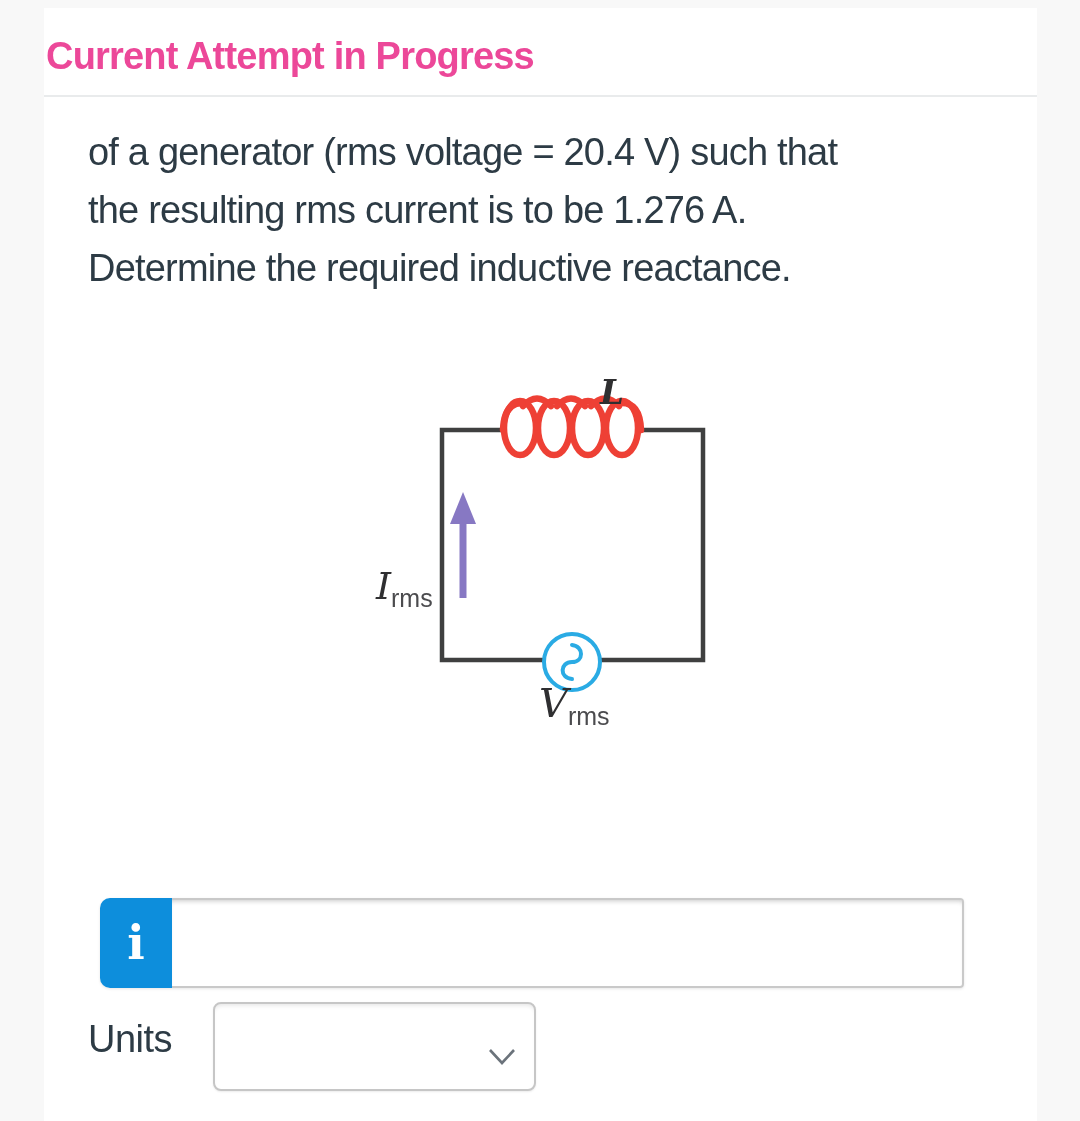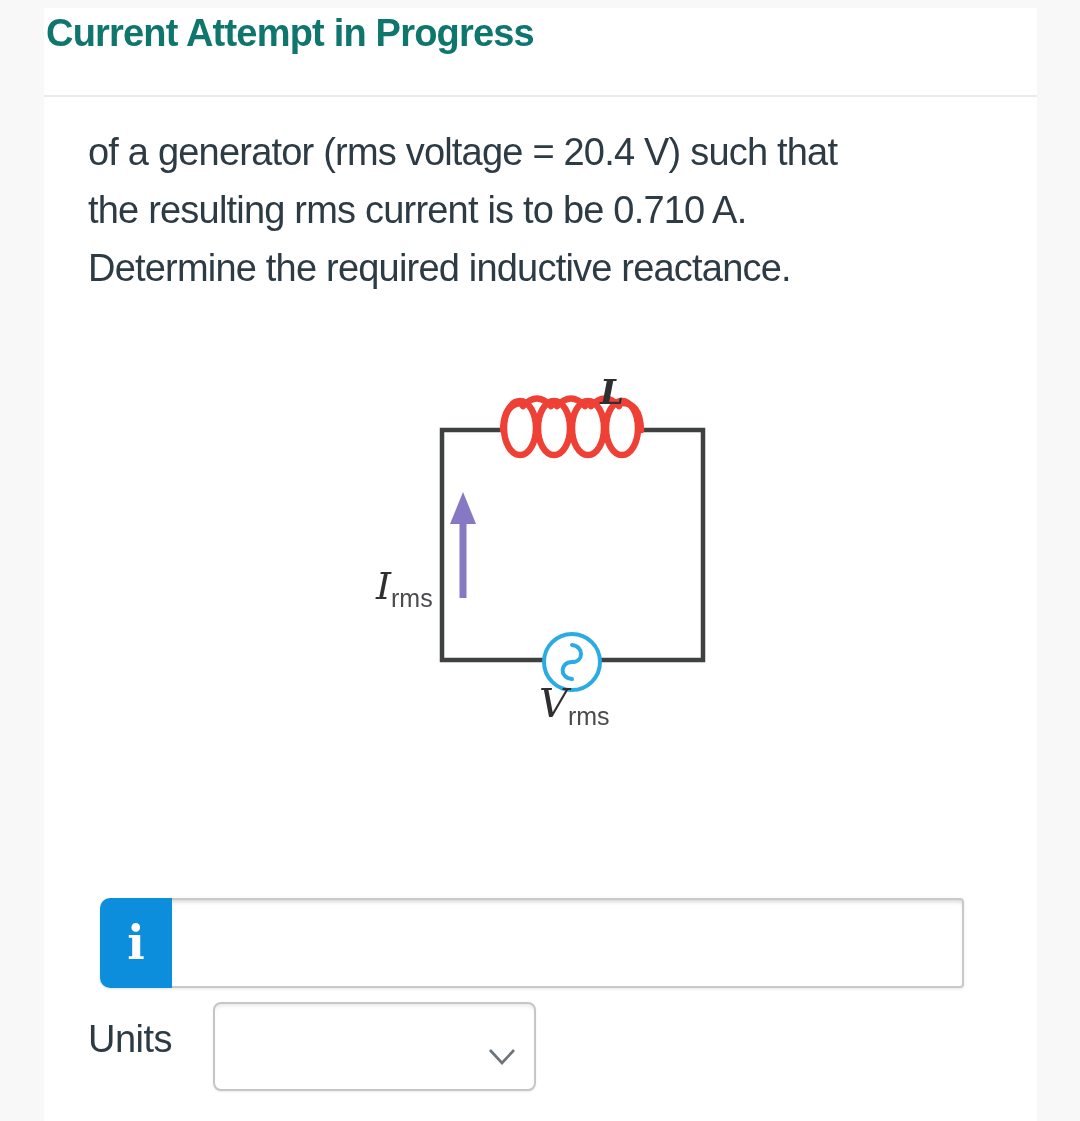--- a/index.html
+++ b/index.html
@@ -11,26 +11,26 @@
     overflow: hidden;
   }
   .content-panel {
     position: absolute;
     left: 44px; top: 8px;
     width: 993px; height: 1113px;
     background: #ffffff;
   }
   .header-title {
     position: absolute;
-    left: 2px; top: 1px;
+    left: 2px; top: 24px;
     font-size: 38px;
     font-weight: bold;
     letter-spacing: -0.8px;
     line-height: 48px;
-    color: #0f766e;
+    color: #ec4899;
   }
   .header-divider {
     position: absolute;
     left: 0; top: 87px;
     width: 100%; height: 2px;
     background: #e9ebec;
   }
   .question-text {
     position: absolute;
     left: 44px; top: 115px;
@@ -144,21 +144,21 @@
 </head>
 <body>
 
 <div class="content-panel">
 
   <h1 class="header-title">Current Attempt in Progress</h1>
   <div class="header-divider"></div>
 
   <div class="question-text">
     <div>of a generator (rms voltage = 20.4 V) such that</div>
-    <div>the resulting rms current is to be 0.710 A.</div>
+    <div>the resulting rms current is to be 1.276 A.</div>
     <div>Determine the required inductive reactance.</div>
   </div>
 
   <svg class="circuit-diagram" viewBox="0 0 350 370" xmlns="http://www.w3.org/2000/svg">
 
     <path d="M 143,60 H 82 V 290 H 343 V 60 H 281" fill="none" stroke="#3f4040" stroke-width="4.5"></path>
 
     <g fill="none" stroke="#ee4035" stroke-width="6.5" stroke-linecap="round">
       <ellipse cx="160" cy="58" rx="16" ry="27"></ellipse>
       <ellipse cx="194" cy="58" rx="16" ry="27"></ellipse>

